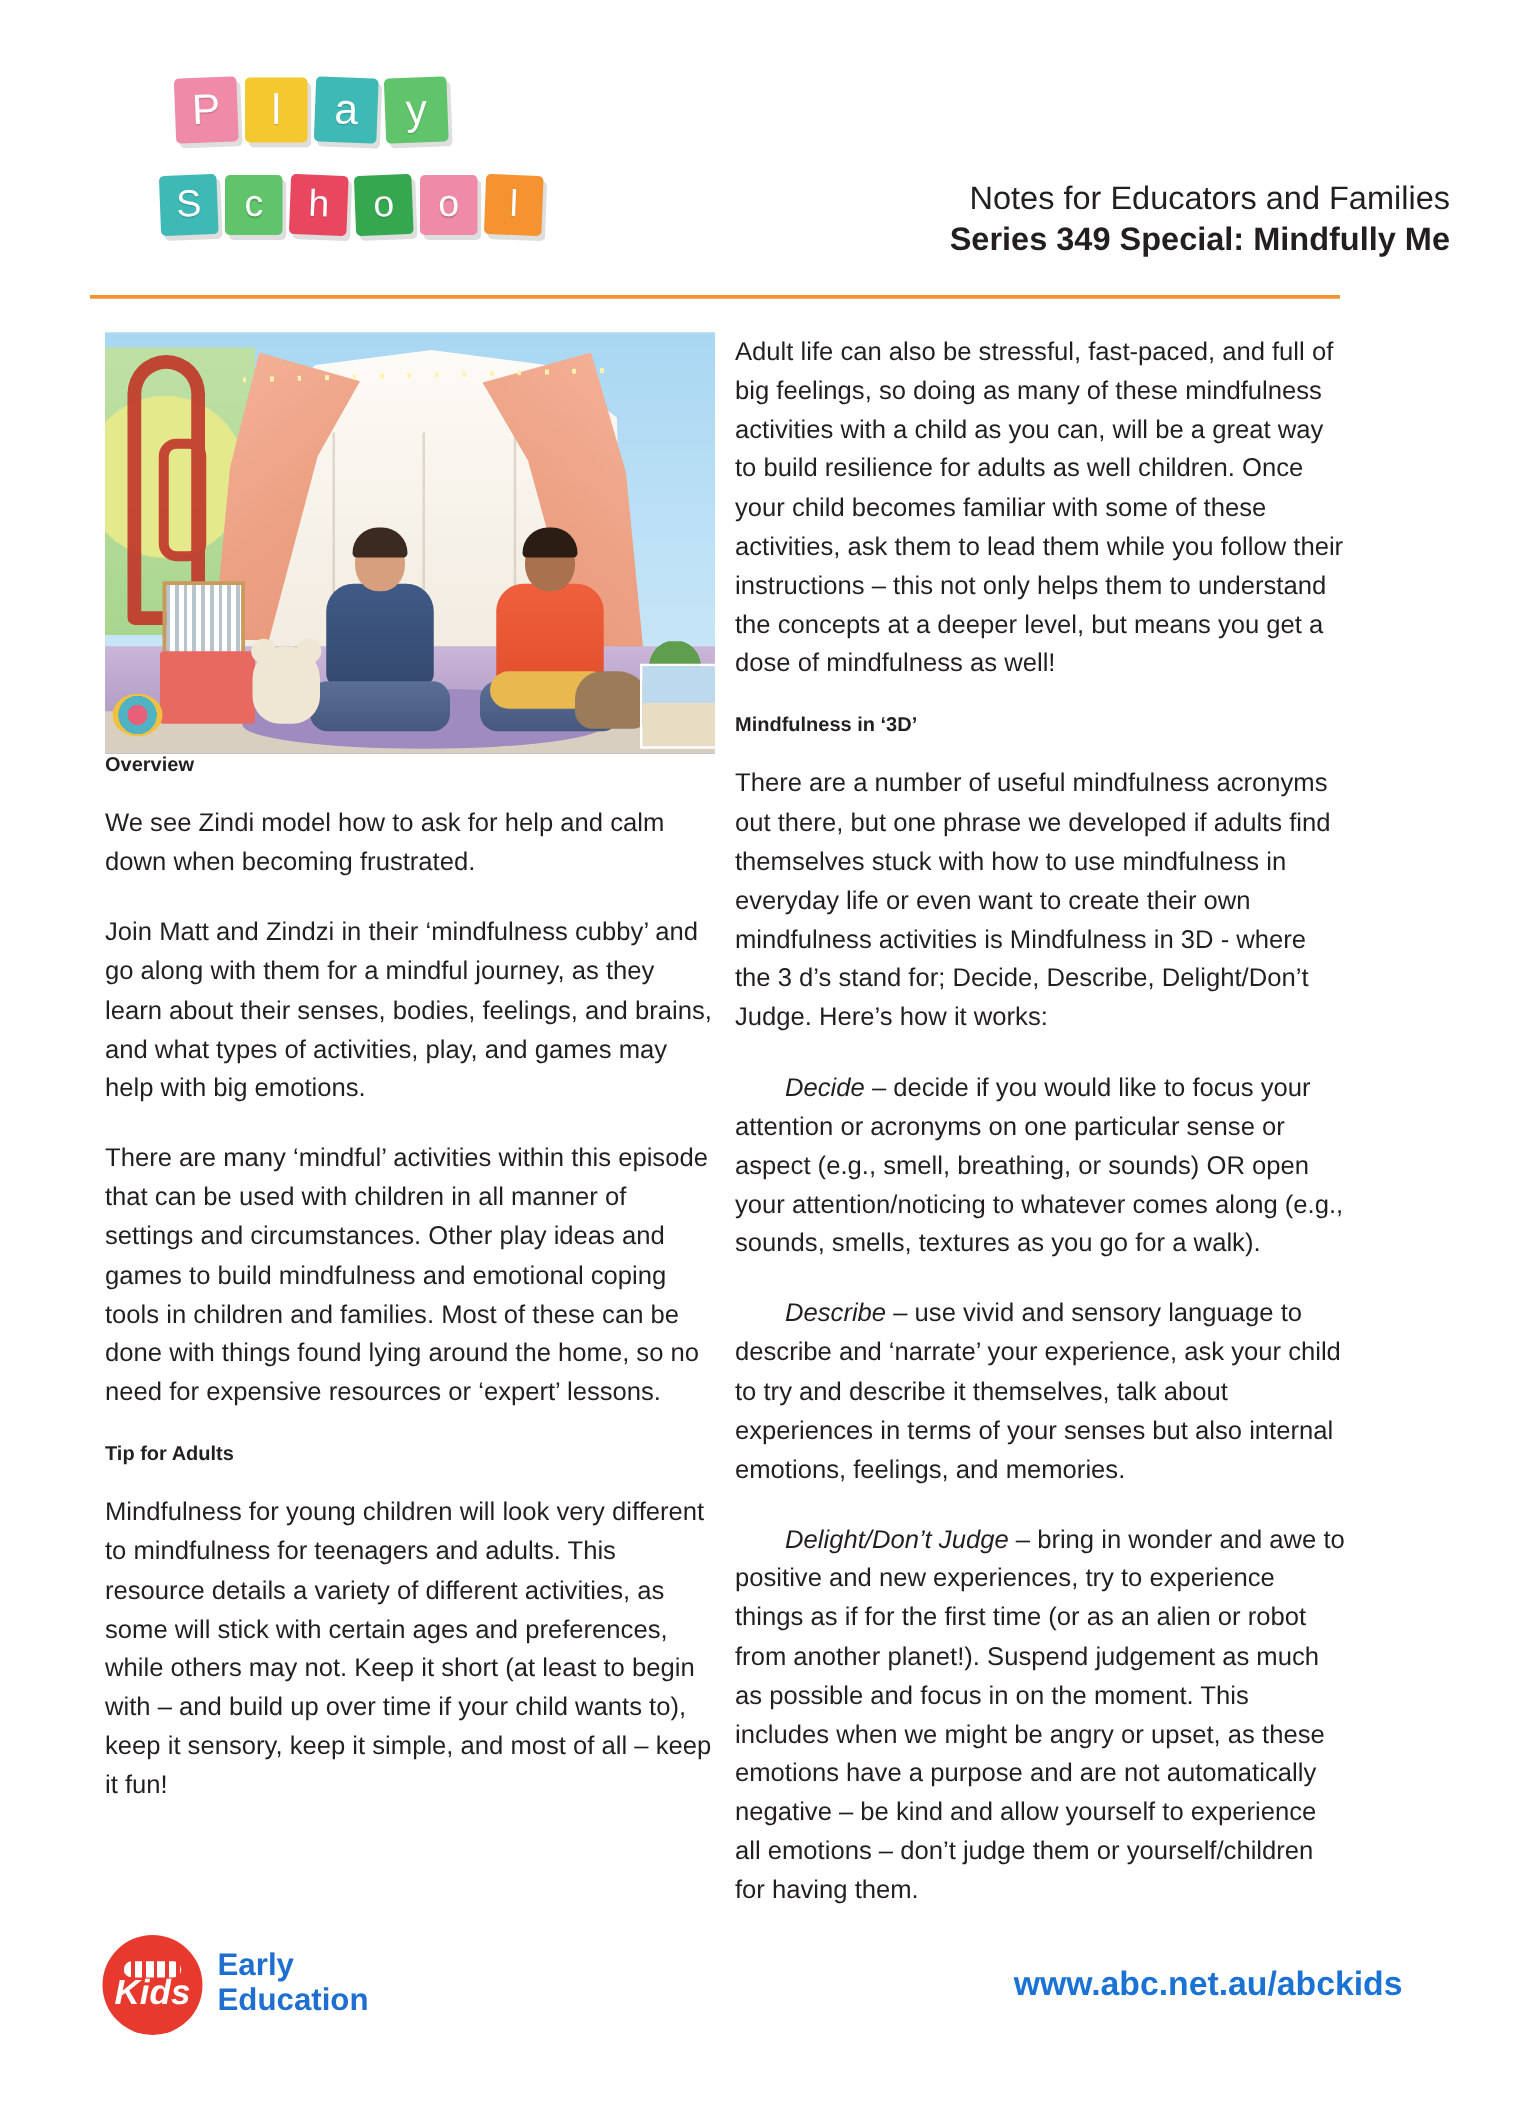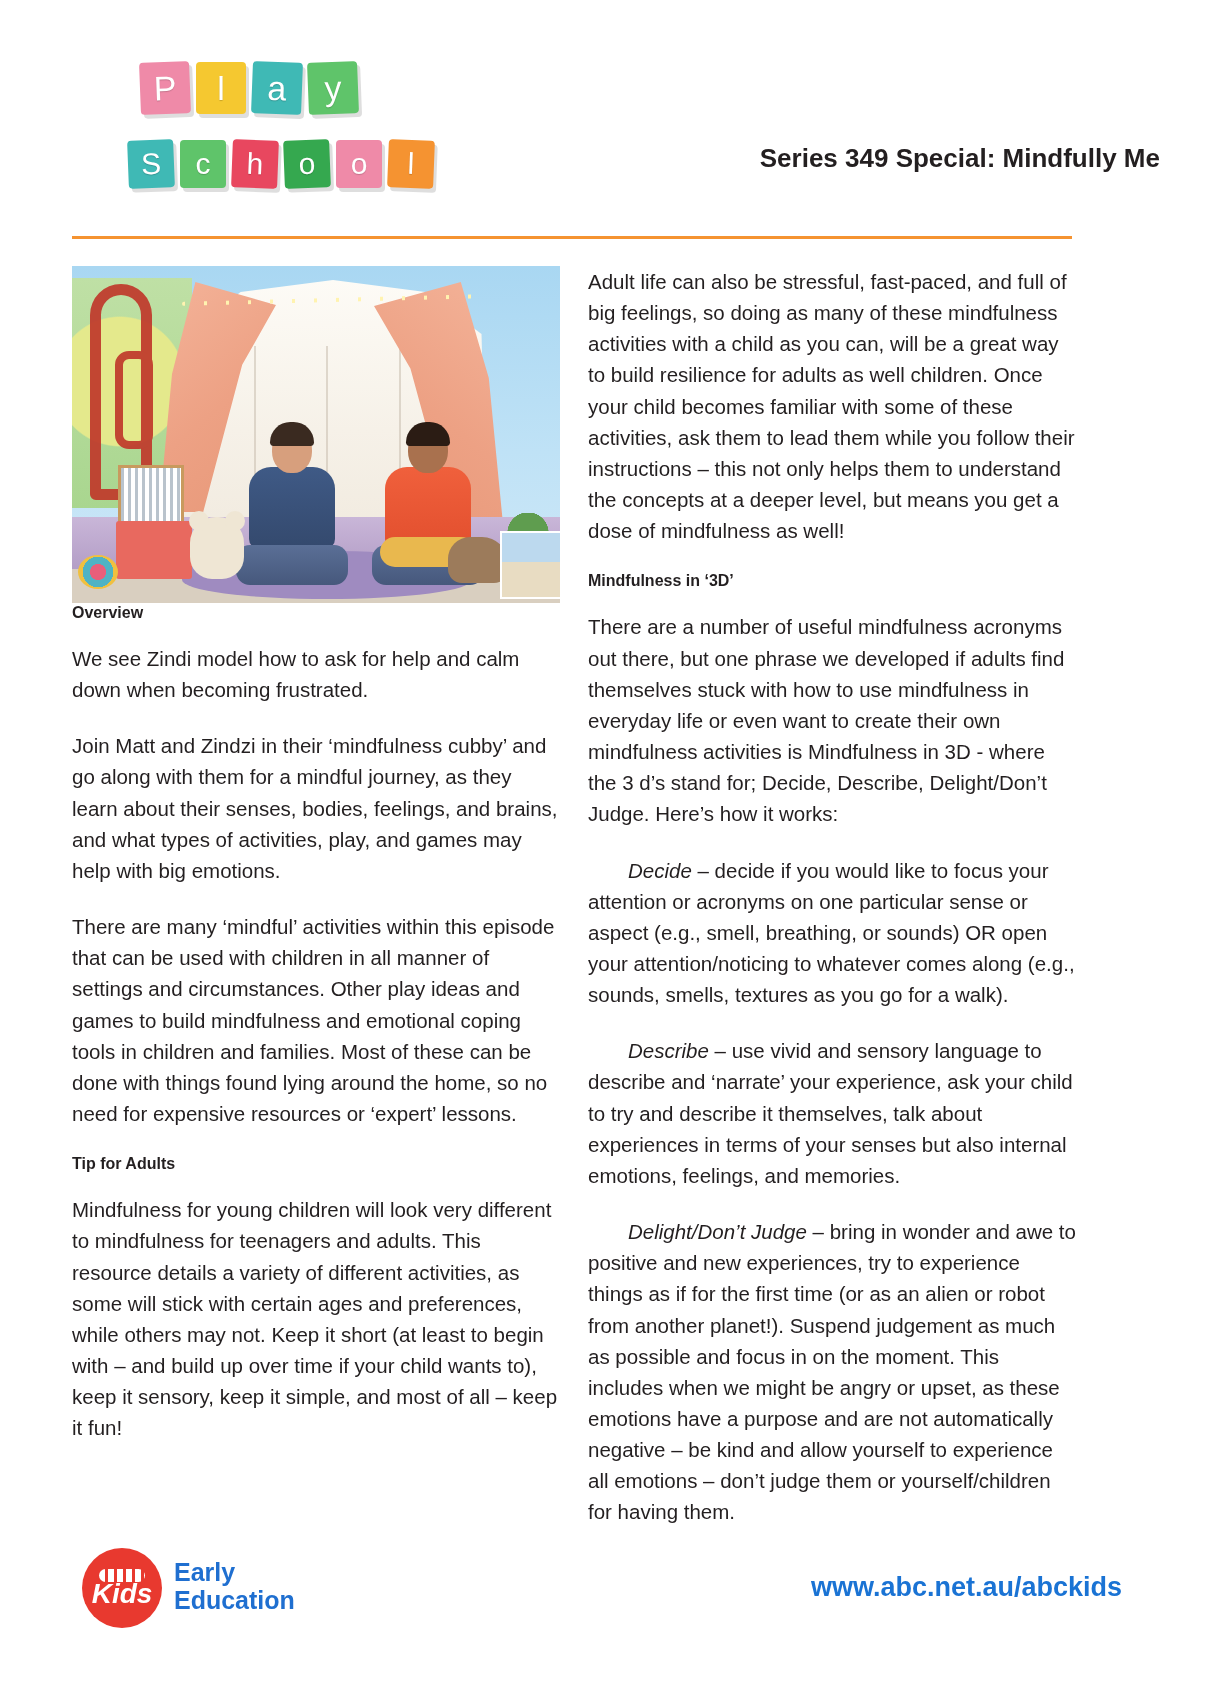--- a/index.html
+++ b/index.html
@@ -36,21 +36,21 @@
   .blk.sm { width:46px; height:48px; font-size:30px; }
 
   .header-titles { position:absolute; right:72px; top:142px; text-align:right; }
   .header-titles .t1 { font-size:26px; line-height:1.28; font-weight:400; color:#231f20; }
   .header-titles .t2 { font-size:26px; line-height:1.28; font-weight:bold; color:#231f20; }
 
   .rule { position:absolute; left:72px; top:236px; width:1000px; height:3px; background:#f59331; }
 
   
   .col { position:absolute; top:266px; width:488px; }
-  .col-left  { left:72px;  }
+  .col-left  { left:84px;  }
   .col-right { left:588px; }
 
   .photo {
     position:relative; width:488px; height:337px;
     overflow:hidden; background:#9fd0ee;
   }
 
   h3.sec {
     font-size:16px; font-weight:bold; color:#231f20;
     margin:0 0 20px 0; line-height:1.25;
@@ -165,20 +165,21 @@
           <div class="blk sm" style="background: rgb(63, 185, 181); transform: rotate(-2.2deg);">S</div>
           <div class="blk sm" style="background: rgb(95, 196, 106); transform: rotate(0deg);">c</div>
           <div class="blk sm" style="background: rgb(232, 71, 95); transform: rotate(2.2deg);">h</div>
           <div class="blk sm" style="background: rgb(53, 168, 79); transform: rotate(-2.2deg);">o</div>
           <div class="blk sm" style="background: rgb(239, 138, 168); transform: rotate(0deg);">o</div>
           <div class="blk sm" style="background: rgb(245, 147, 49); transform: rotate(2.2deg);">l</div>
         </div>
     </div>
 
     <div class="header-titles">
+      <div class="t1">Notes for Educators and Families</div>
       <div class="t2">Series 349 Special: Mindfully Me</div>
     </div>
 
     <div class="rule"></div>
   </div>
 
   <div class="col col-left">
 
     <div class="photo">
       <div class="sky"></div>

